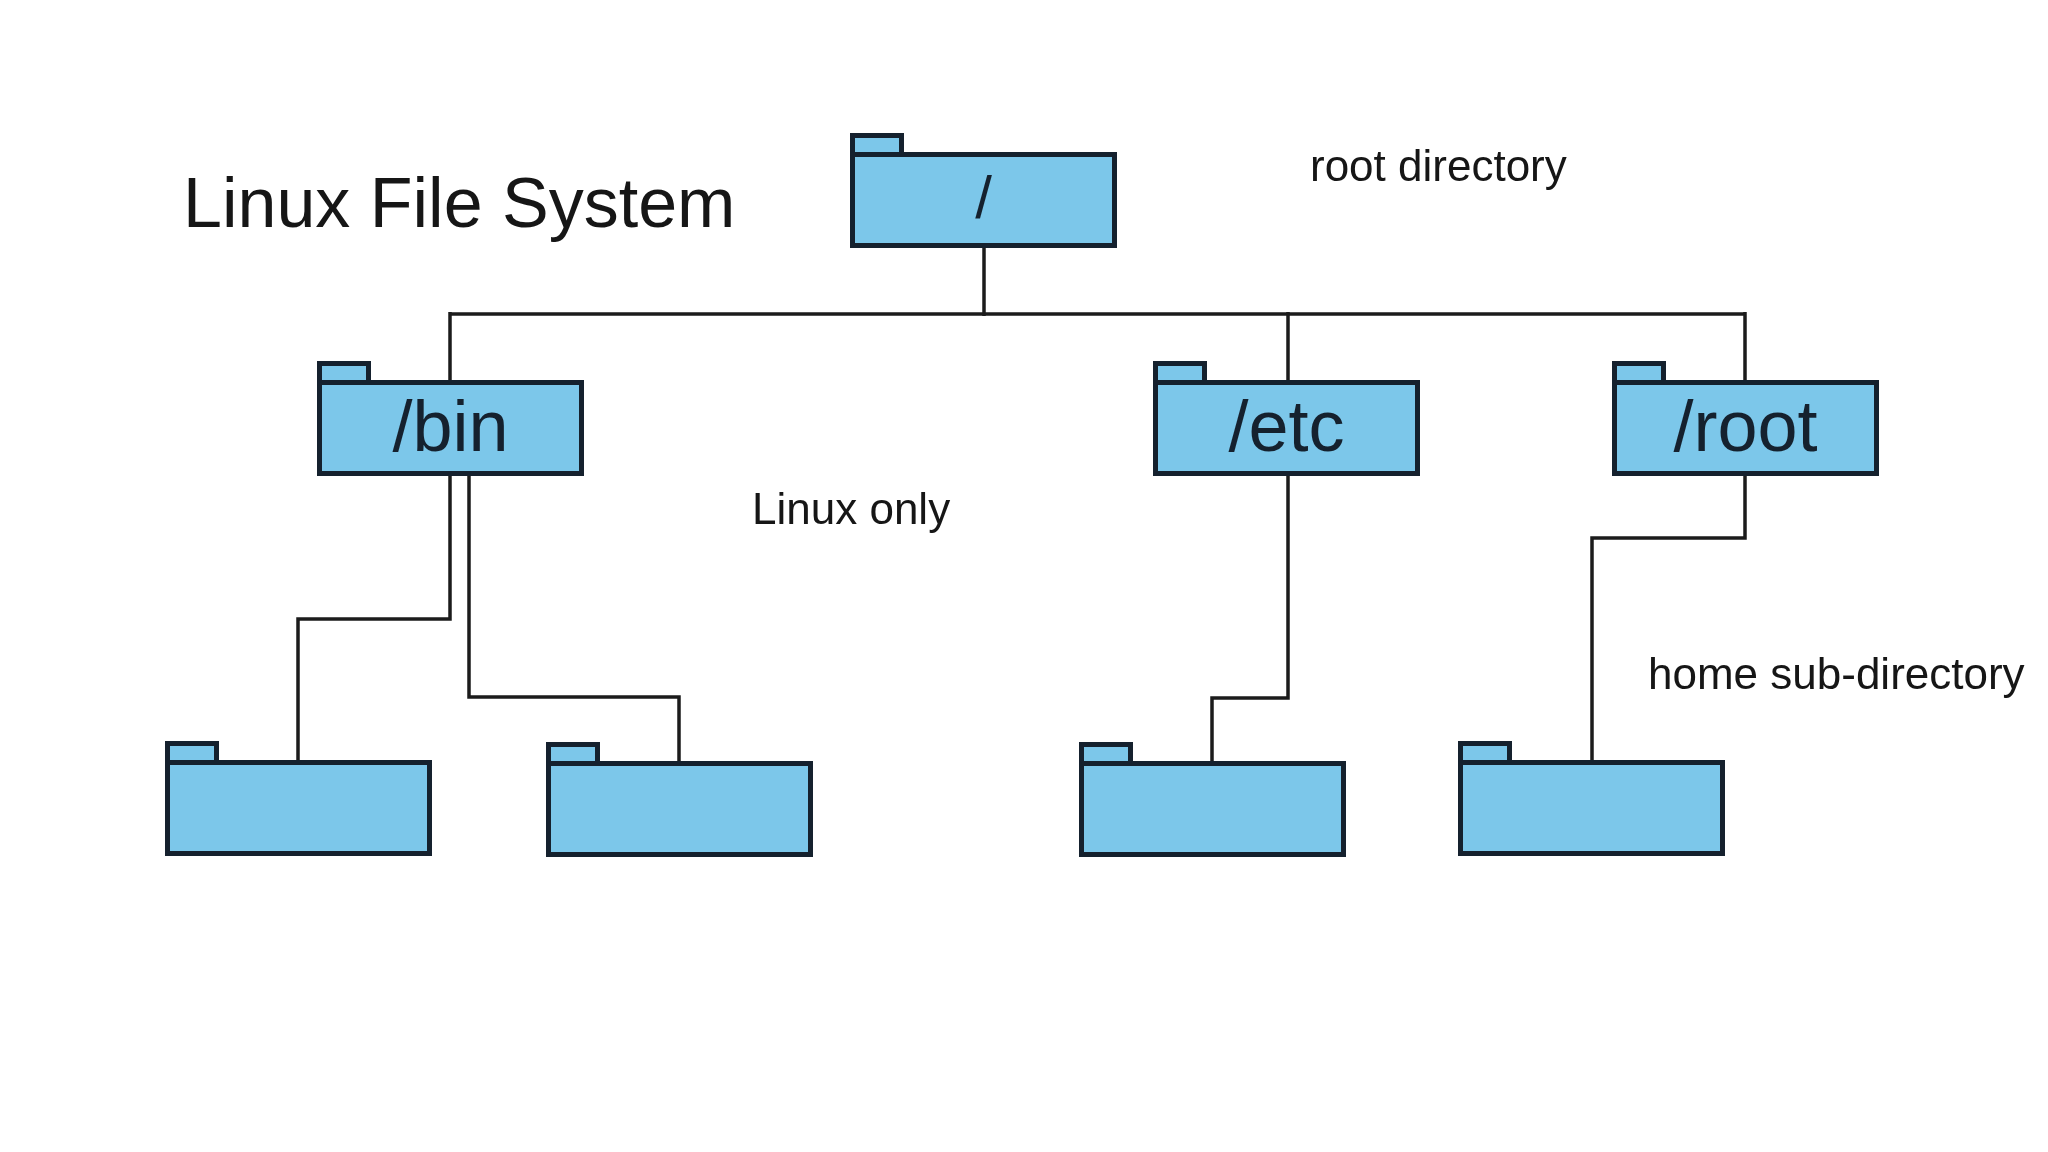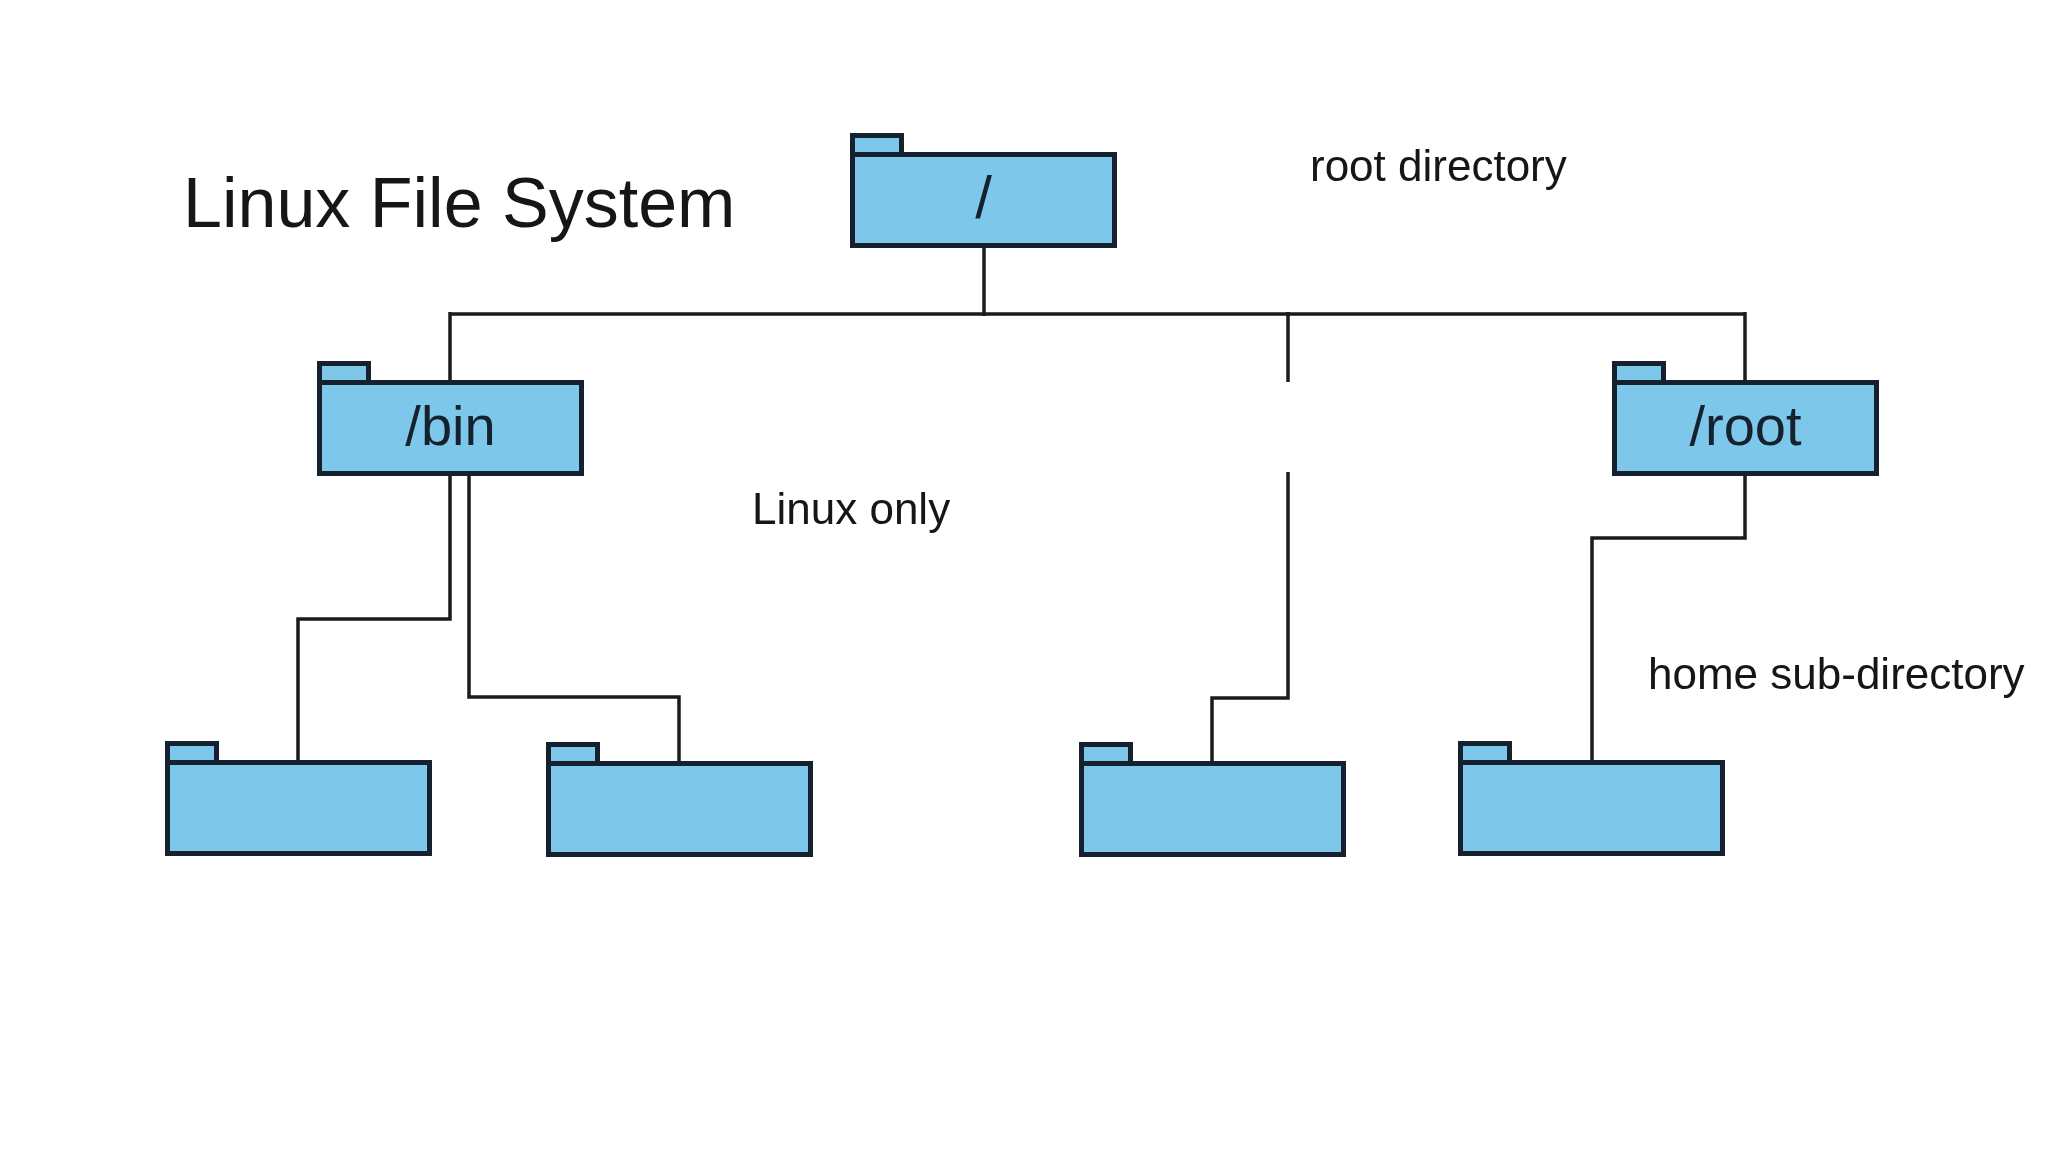--- a/index.html
+++ b/index.html
@@ -11,21 +11,21 @@
   }
   *{margin:0;padding:0;box-sizing:border-box}
   html,body{width:2048px;height:1152px;overflow:hidden;background:var(--background);
     font-family:"Liberation Sans", sans-serif;}
   .canvas{position:relative;width:2048px;height:1060px;background:var(--background);overflow:hidden}
   .edges{position:absolute;left:0;top:0;width:2048px;height:1152px;pointer-events:none}
   .folder{position:absolute;width:267px;height:96px;background:var(--folder-fill);
     border:5px solid var(--folder-border);display:flex;align-items:center;justify-content:center}
   .folder .tab{position:absolute;left:-5px;top:-24px;width:54px;height:24px;
     background:var(--folder-fill);border:5px solid var(--folder-border)}
-  .folder .label{color:var(--folder-border);font-size:56px;line-height:1;
+  .folder .label{color:var(--folder-border);font-size:72px;line-height:1;
     padding-bottom:4px;white-space:nowrap}
   .folder.root .label{font-size:60px}
   .note{position:absolute;color:var(--text);font-size:44px;line-height:1;white-space:nowrap}
   .title{position:absolute;color:var(--text);font-size:70px;line-height:1;white-space:nowrap}
 </style>
 </head>
 <body>
 
 <div class="canvas">
 
@@ -46,20 +46,24 @@
   <div class="folder root" style="left:850px;top:152px">
     <div class="tab"></div>
     <div class="label">/</div>
   </div>
 
   <div class="folder" style="left:317px;top:380px">
     <div class="tab"></div>
     <div class="label">/bin</div>
   </div>
 
+  <div class="folder" style="left:1153px;top:380px">
+    <div class="tab"></div>
+    <div class="label">/etc</div>
+  </div>
 
   <div class="folder" style="left:1612px;top:380px">
     <div class="tab"></div>
     <div class="label">/root</div>
   </div>
 
   <div class="folder" style="left:165px;top:760px">
     <div class="tab"></div>
     <div class="label"></div>
   </div>

